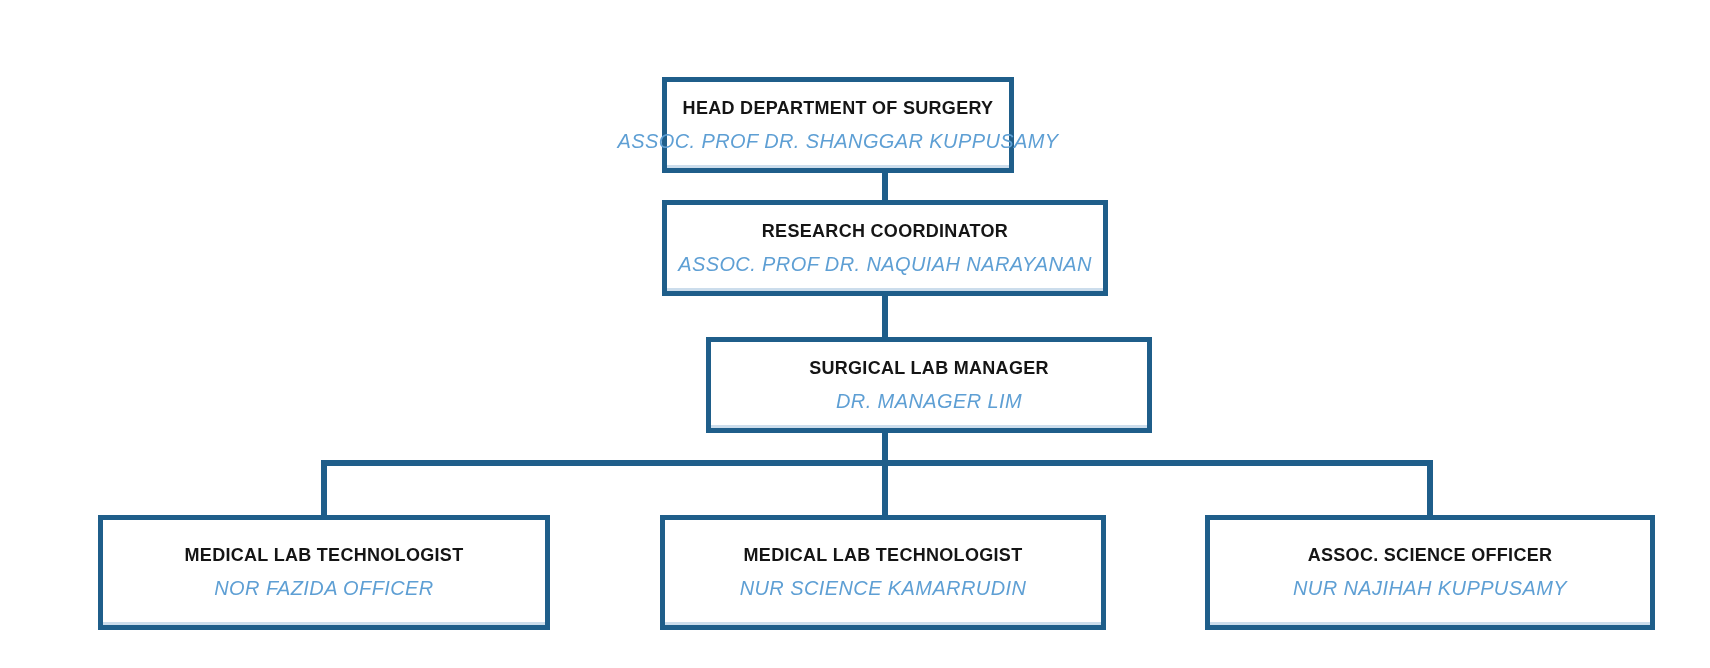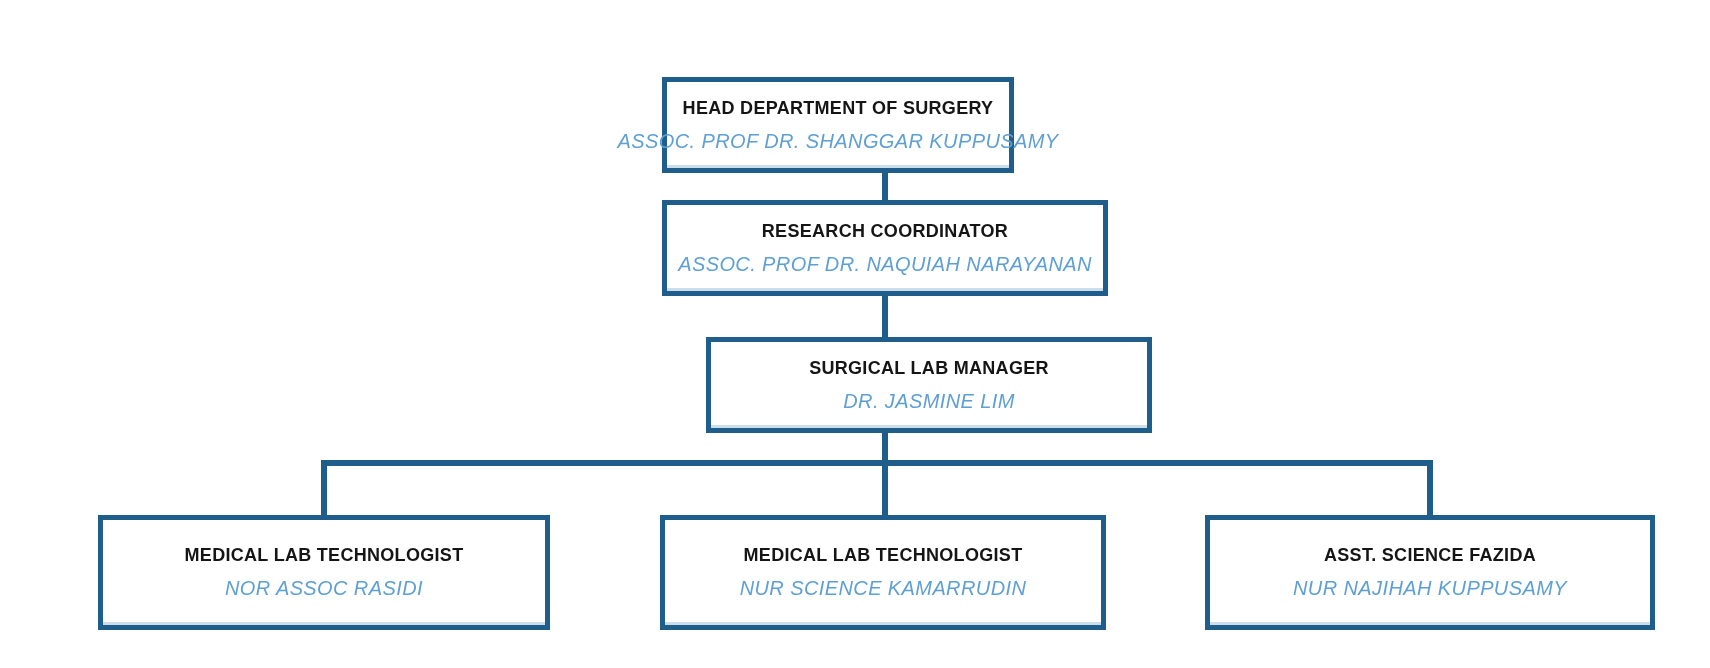--- a/index.html
+++ b/index.html
@@ -62,31 +62,31 @@
     <div class="name">ASSOC. PROF DR. SHANGGAR KUPPUSAMY</div>
   </div>
 
   <div class="node" style="left:662px; top:200px; width:446px; height:96px;">
     <div class="title">RESEARCH COORDINATOR</div>
     <div class="name">ASSOC. PROF DR. NAQUIAH NARAYANAN</div>
   </div>
 
   <div class="node" style="left:662px; top:337px; width:446px; height:96px;margin-left:44px;">
     <div class="title">SURGICAL LAB MANAGER</div>
-    <div class="name">DR. JASMINE LIM</div>
+    <div class="name">DR. MANAGER LIM</div>
   </div>
 
   <div class="node" style="left:98px; top:515px; width:452px; height:115px;">
     <div class="title">MEDICAL LAB TECHNOLOGIST</div>
-    <div class="name">NOR ASSOC RASIDI</div>
+    <div class="name">NOR FAZIDA OFFICER</div>
   </div>
 
   <div class="node" style="left:660px; top:515px; width:446px; height:115px;">
     <div class="title">MEDICAL LAB TECHNOLOGIST</div>
     <div class="name">NUR SCIENCE KAMARRUDIN</div>
   </div>
 
   <div class="node" style="left:1205px; top:515px; width:450px; height:115px;">
-    <div class="title">ASST. SCIENCE FAZIDA</div>
+    <div class="title">ASSOC. SCIENCE OFFICER</div>
     <div class="name">NUR NAJIHAH KUPPUSAMY</div>
   </div>
 
 </div>
 
 </body></html>

